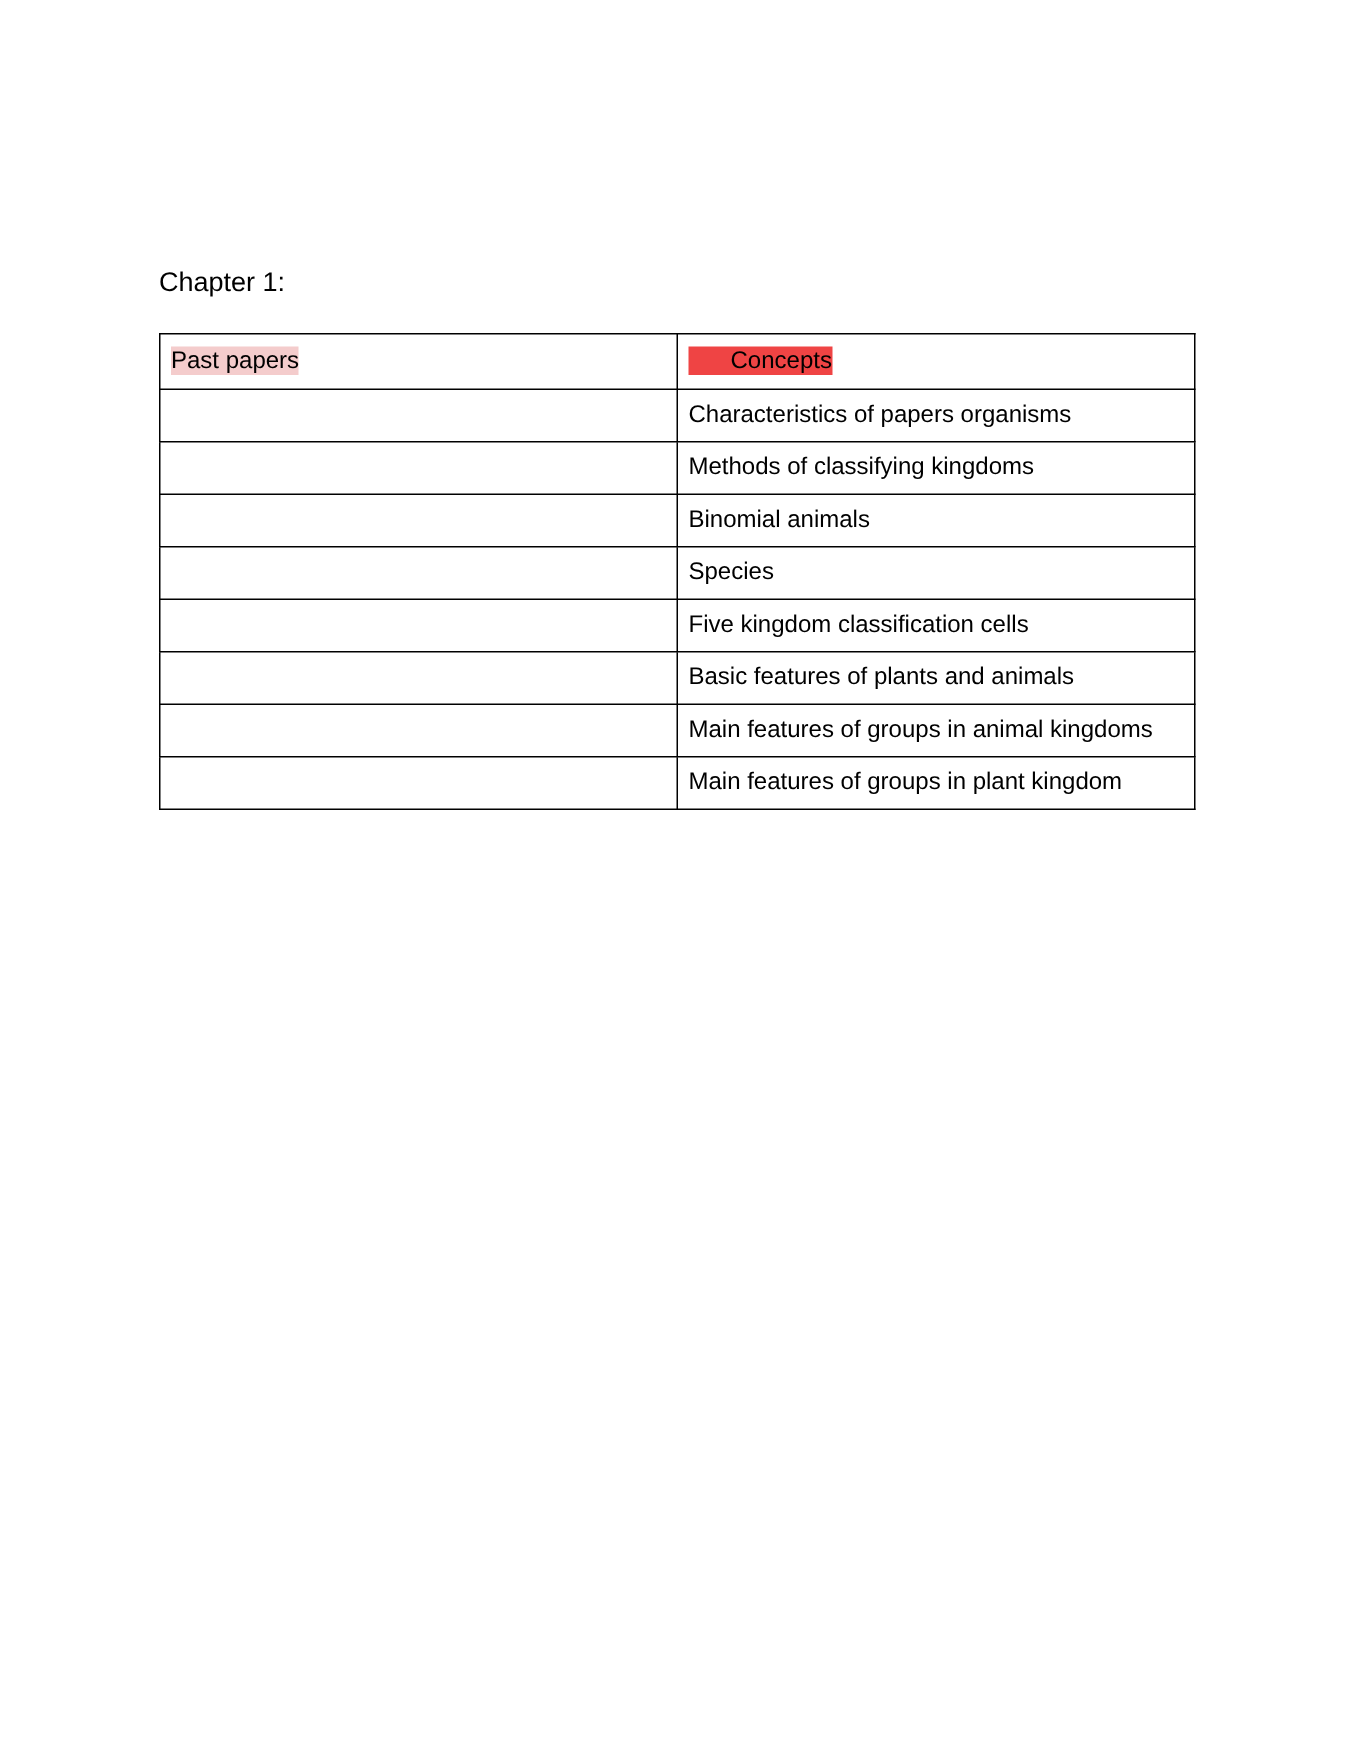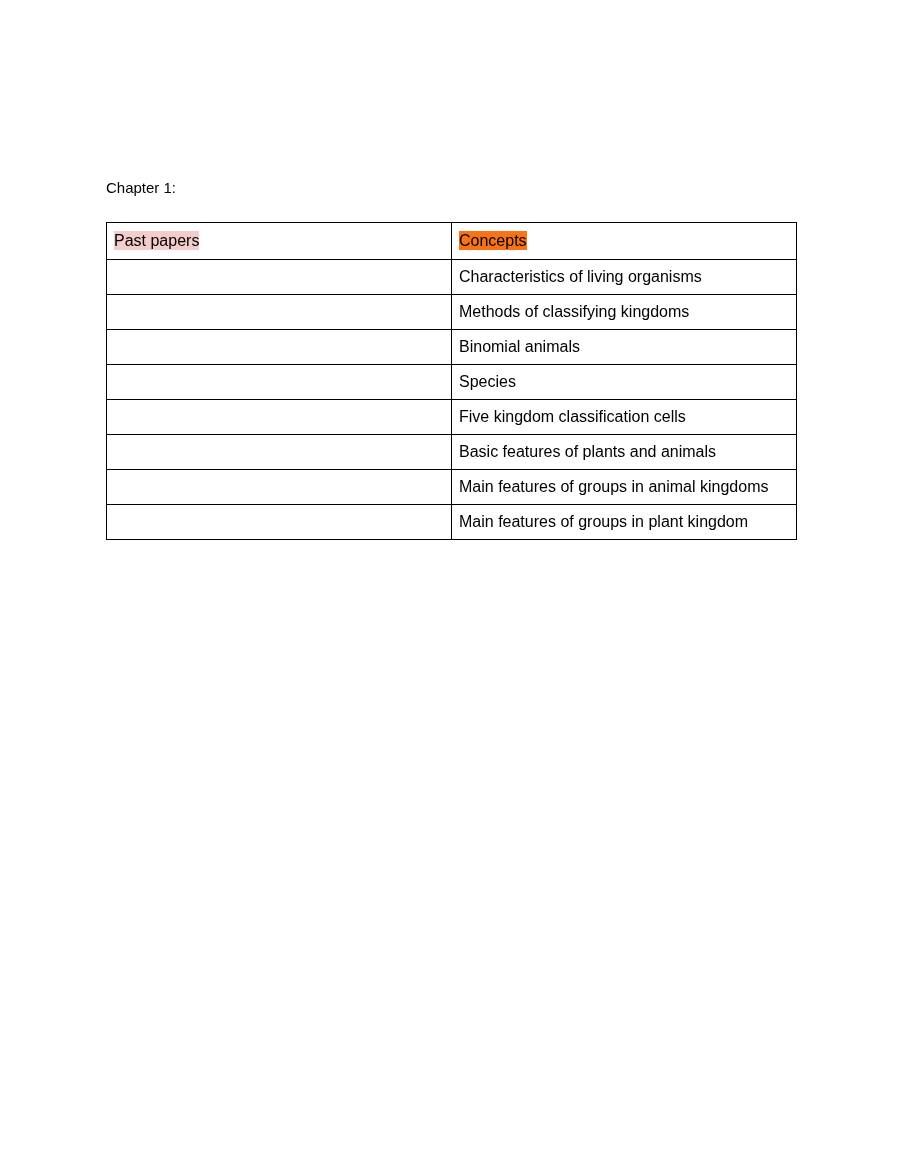--- a/index.html
+++ b/index.html
@@ -1,18 +1,18 @@
 <!DOCTYPE html>
 <html><head>
   <meta charset="utf-8">
   <style>
     html, body { margin: 0; padding: 0; background: #ffffff; }
     body { width: 900px; height: 1165px; position: relative; overflow: hidden;
            font-family: "Liberation Sans", sans-serif; color: #000; }
-    .chapter { position: absolute; left: 106px; top: 179px; font-size: 15px; line-height: 18px; }
+    .chapter { position: absolute; left: 106px; top: 179px; font-size: 18px; line-height: 18px; }
     table.grid { position: absolute; left: 106px; top: 222px; border-collapse: collapse;
                  width: 690px; table-layout: fixed; }
     table.grid td { border: 1.5px solid #000; padding: 0 7px; font-size: 16px; height: 34px;
                     vertical-align: middle; }
     table.grid col.c1 { width: 345px; }
     table.grid col.c2 { width: 345px; }
     table.grid tr.head td { height: 36px; }
     .hl { background: #f4cccc; padding: 1px 0; }
   </style>
 </head>
@@ -21,25 +21,25 @@
 <div class="chapter">Chapter 1:</div>
 
 <table class="grid">
   <colgroup>
       <col class="c1">
       <col class="c2">
     </colgroup>
   <tbody id="tbody">
     <tr class="head">
       <td><span class="hl" style="background: rgb(244, 204, 204);">Past papers</span></td>
-      <td><span class="hl" style="background: #f97316;">Concepts</span></td>
+      <td><span class="hl" style="background: #ef4444; padding-left: 28px;">Concepts</span></td>
     </tr>
   <tr>
         <td></td>
-        <td>Characteristics of living organisms</td>
+        <td>Characteristics of papers organisms</td>
       </tr>
       <tr>
         <td></td>
         <td>Methods of classifying kingdoms</td>
       </tr>
       <tr>
         <td></td>
         <td>Binomial animals</td>
       </tr>
       <tr>

